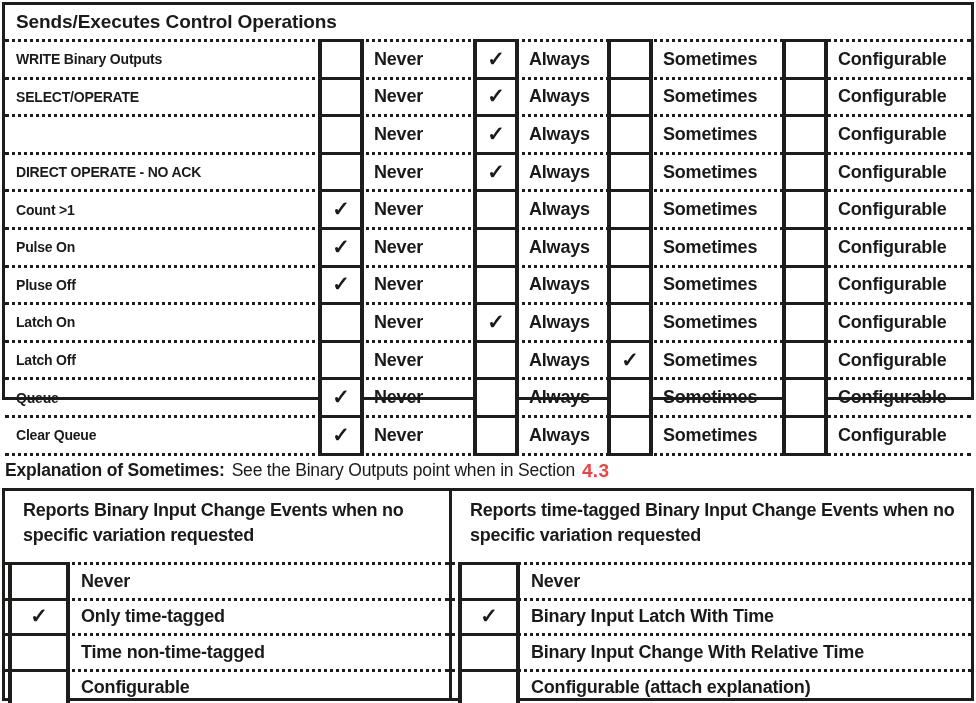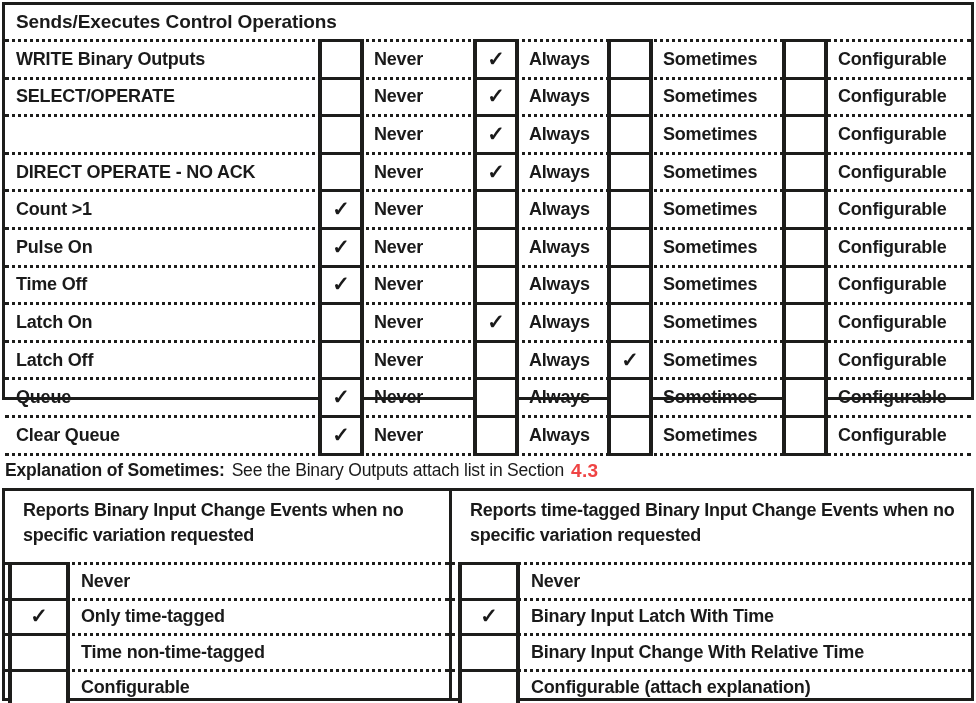--- a/index.html
+++ b/index.html
@@ -51,21 +51,21 @@
     border-top: 3px dotted #1d1d1b;
   }
 
   .co-label {
     position: absolute;
     left: 11px;
     top: 0;
     height: 100%;
     display: flex;
     align-items: center;
-    font-size: 18px;
+    font-size: 14px;
     font-weight: 600;
     letter-spacing: -0.2px;
     white-space: nowrap;
   }
 
   
   .cbox {
     position: absolute;
     top: -3px;
     height: calc(100% + 3px);
@@ -294,21 +294,21 @@
           </div>
           <div class="opt-text t1">Never</div>
           <div class="cbox c2"></div>
           <div class="opt-text t2">Always</div>
           <div class="cbox c3"></div>
           <div class="opt-text t3">Sometimes</div>
           <div class="cbox c4"></div>
           <div class="opt-text t4">Configurable</div>
         </div>
         <div class="co-row">
-          <div class="co-label">Time Off</div>
+          <div class="co-label">Pluse Off</div>
           <div class="cbox c1">
             <span class="tick">✓</span>
           </div>
           <div class="opt-text t1">Never</div>
           <div class="cbox c2"></div>
           <div class="opt-text t2">Always</div>
           <div class="cbox c3"></div>
           <div class="opt-text t3">Sometimes</div>
           <div class="cbox c4"></div>
           <div class="opt-text t4">Configurable</div>
@@ -362,21 +362,21 @@
           <div class="opt-text t2">Always</div>
           <div class="cbox c3"></div>
           <div class="opt-text t3">Sometimes</div>
           <div class="cbox c4"></div>
           <div class="opt-text t4">Configurable</div>
         </div>
       </div>
 
     <div class="co-explain">
       <span class="ex-strong">Explanation of Sometimes:</span>
-      <span class="ex-rest">See the Binary Outputs attach list in Section</span>
+      <span class="ex-rest">See the Binary Outputs point when in Section</span>
       <span class="ex-fill">4.3</span>
     </div>
   </div>
 
   <div class="panel" id="binary-input-table">
 
     <div class="bi-half" id="bi-left">
       <div class="bi-head">Reports Binary Input Change Events when no specific variation requested</div>
       <div id="bi-left-rows">
           <div class="bi-row">

